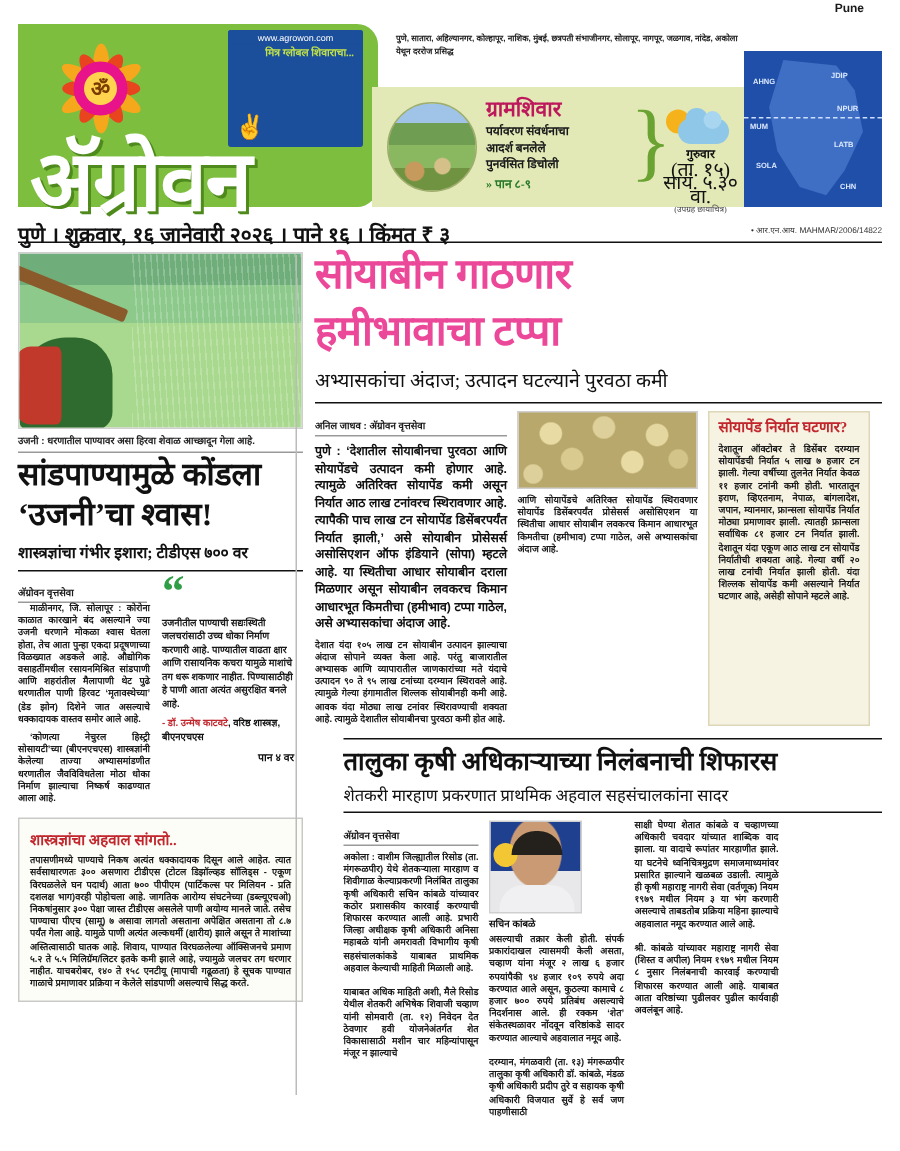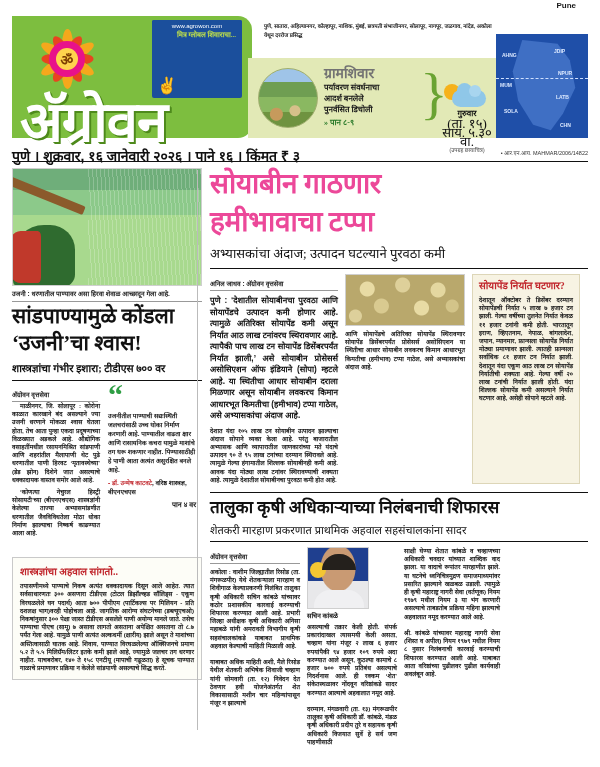--- a/index.html
+++ b/index.html
@@ -115,31 +115,31 @@
     position:absolute; left:246px; top:52px;
     width:60px; height:60px; border-radius:50%;
     background:
       radial-gradient(circle at 30% 78%, #c69a5c 0 6px, transparent 7px),
       radial-gradient(circle at 62% 72%, #d6c08a 0 5px, transparent 6px),
       linear-gradient(#9fc4e8 0 22%, #6f9e52 22% 48%, #8ab861 48% 74%, #6f9340 74% 100%);
     border:1px solid #9fae6e;
   }
   .gram-txt{ position:absolute; left:312px; top:50px; width:96px; }
   .gram-title{
-    font-size:14px; font-weight:bold; color:#737373; line-height:16px;
+    font-size:14px; font-weight:bold; color:#be185d; line-height:16px;
   }
   .gram-lines{ font-size:8px; line-height:11px; color:#1a1a1a; font-weight:bold;font-family:Liberation Serif, serif; }
   .gram-page{ font-size:8px; color:#2a7a2a; font-weight:bold; margin-top:1px; }
   .brace{
     position:absolute; left:408px; top:52px;
     font-size:58px; color:#6aa332; line-height:52px;
     font-family:"Liberation Serif", serif;
   }
   .weather{
-    position:absolute; left:424px; top:67px; width:62px; text-align:center;
+    position:absolute; left:424px; top:56px; width:62px; text-align:center;
   }
   .wicon{ position:relative; height:26px; }
   .wsun{
     position:absolute; left:8px; top:1px; width:16px; height:16px;
     background:#f6b21b; border-radius:50%;
   }
   .wcloud{
     position:absolute; left:16px; top:7px; width:34px; height:17px;
     background:#8fc7e8; border-radius:9px;
   }
@@ -269,21 +269,21 @@
   .quote-by{
     font-size:6.4px; line-height:9px; margin-top:4px; font-weight:bold;
     font-family:"Liberation Sans", sans-serif;
   }
   .quote-by b{ color:#c1272d; }
   .pageref{
     font-size:7px; font-weight:bold; text-align:right; margin-top:4px;
     font-family:"Liberation Sans", sans-serif;
   }
   .boxstory{
-    margin-top:16px; border:1px solid #c9c9c9; background:#fdfdf7;
+    margin-top:4px; border:1px solid #c9c9c9; background:#fdfdf7;
     padding:6px 7px 7px 7px;
   }
   .boxstory h4{
     margin:0 0 4px 0; font-size:10px; color:#c1272d; font-weight:bold;
   }
 
   
   .r-head{
     font-size:28px; font-weight:bold; line-height:32px;
     margin-top:6px; color:#ec4899; letter-spacing:-0.3px;
@@ -314,21 +314,21 @@
   .sidebox h4{
     margin:0 0 4px 0; font-size:10px; color:#c1272d; font-weight:bold;
     line-height:12px;
   }
   .lead-intro{
     font-size:8.2px; line-height:11.5px; font-weight:bold; color:#111;
     text-align:justify;
     font-family:"Liberation Sans", sans-serif;
   }
 
-  .story2{ margin-top:8px; border-top:1.5px solid #111; padding-top:5px; }
+  .story2{ margin-top:8px; border-top:1.5px solid #111; padding-top:5px;margin-left:19px; }
   .s2-head{ font-size:17px; font-weight:bold; line-height:20px; }
   .s2-sub{
     font-size:11px; margin-top:4px; padding-bottom:4px;
     border-bottom:1px solid #111;
   }
   .s2-grid{ display:flex; gap:7px; margin-top:5px; }
   .s2c{ width:90px; }
   .portrait{
     width:62px; height:62px; margin-bottom:2px;
     background:

